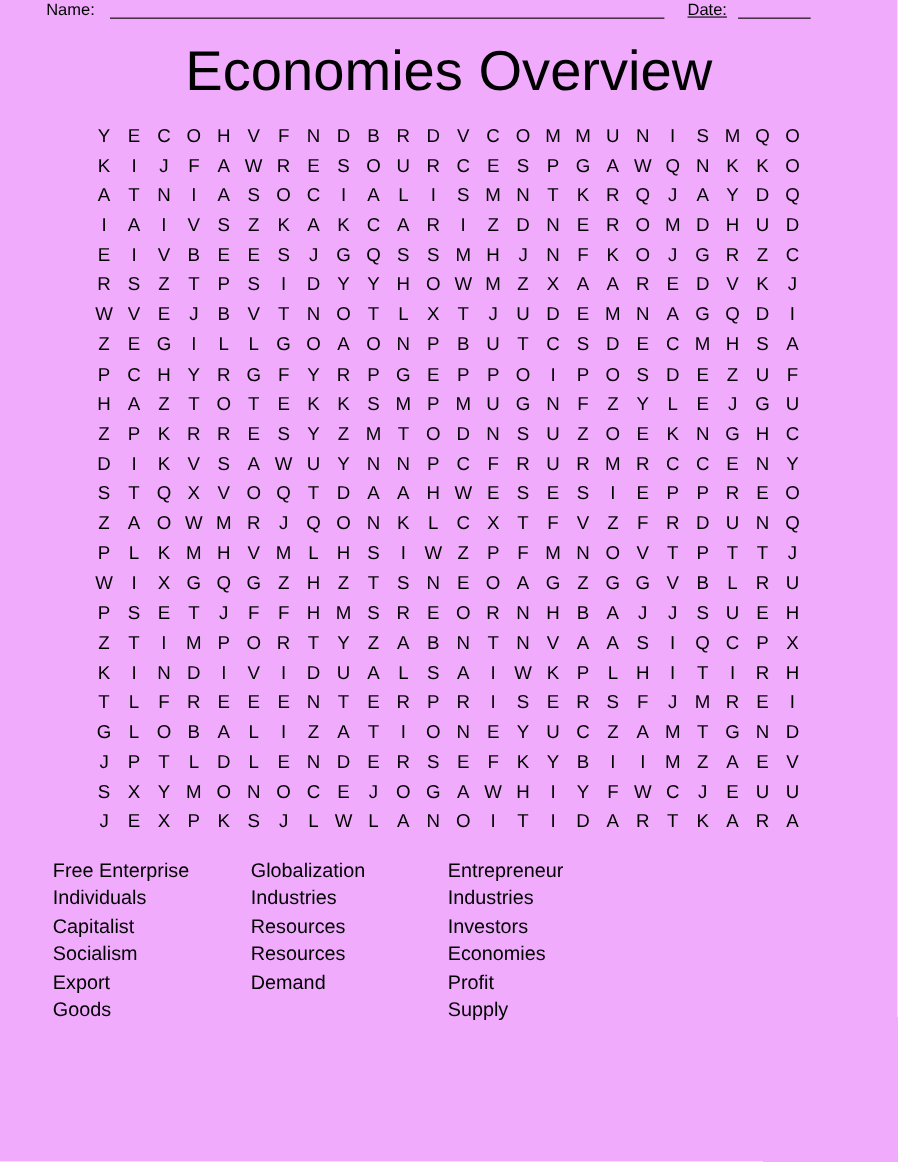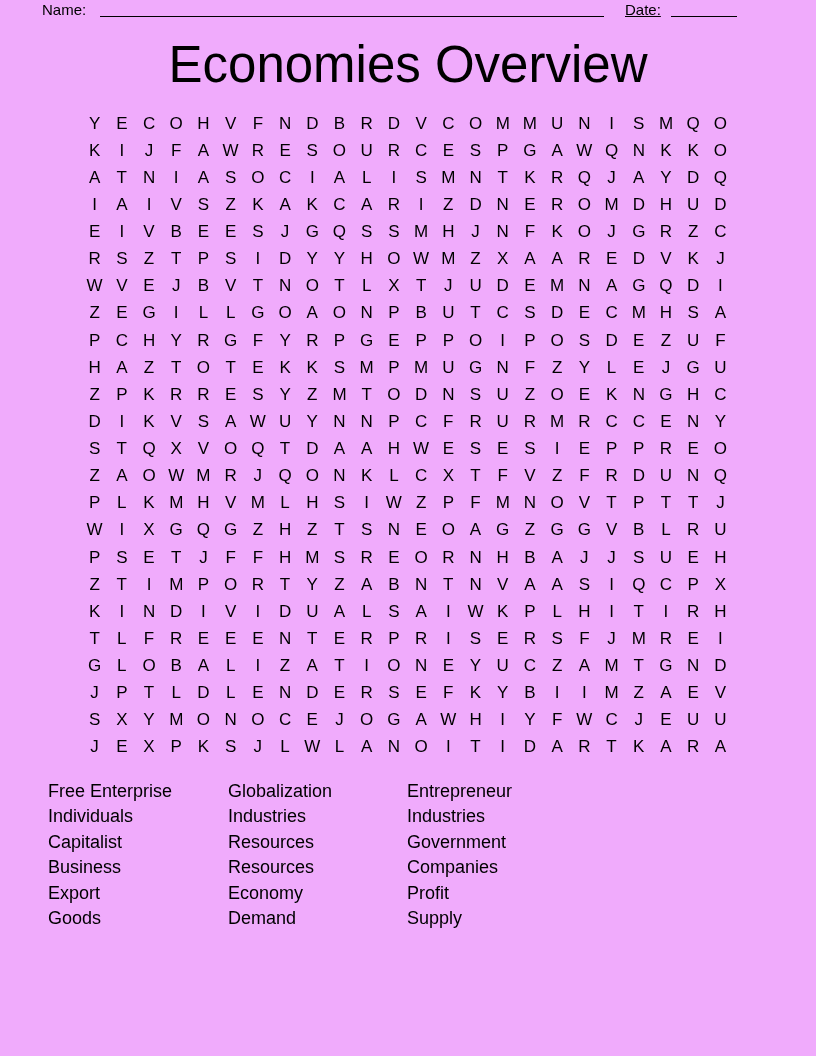--- a/index.html
+++ b/index.html
@@ -680,35 +680,34 @@
       <span class="cell">A</span>
       <span class="cell">R</span>
       <span class="cell">A</span>
     </div>
 
   <div id="word-list">
       <div class="word-col">
         <div class="word">Free Enterprise</div>
         <div class="word">Individuals</div>
         <div class="word">Capitalist</div>
-        <div class="word">Business</div>
+        <div class="word">Socialism</div>
         <div class="word">Export</div>
         <div class="word">Goods</div>
       </div>
       <div class="word-col">
         <div class="word">Globalization</div>
         <div class="word">Industries</div>
         <div class="word">Resources</div>
         <div class="word">Resources</div>
-        <div class="word">Economy</div>
         <div class="word">Demand</div>
       </div>
       <div class="word-col">
         <div class="word">Entrepreneur</div>
         <div class="word">Industries</div>
-        <div class="word">Government</div>
-        <div class="word">Companies</div>
+        <div class="word">Investors</div>
+        <div class="word">Economies</div>
         <div class="word">Profit</div>
         <div class="word">Supply</div>
       </div>
     </div>
 
 </div>
 
 </body></html>

